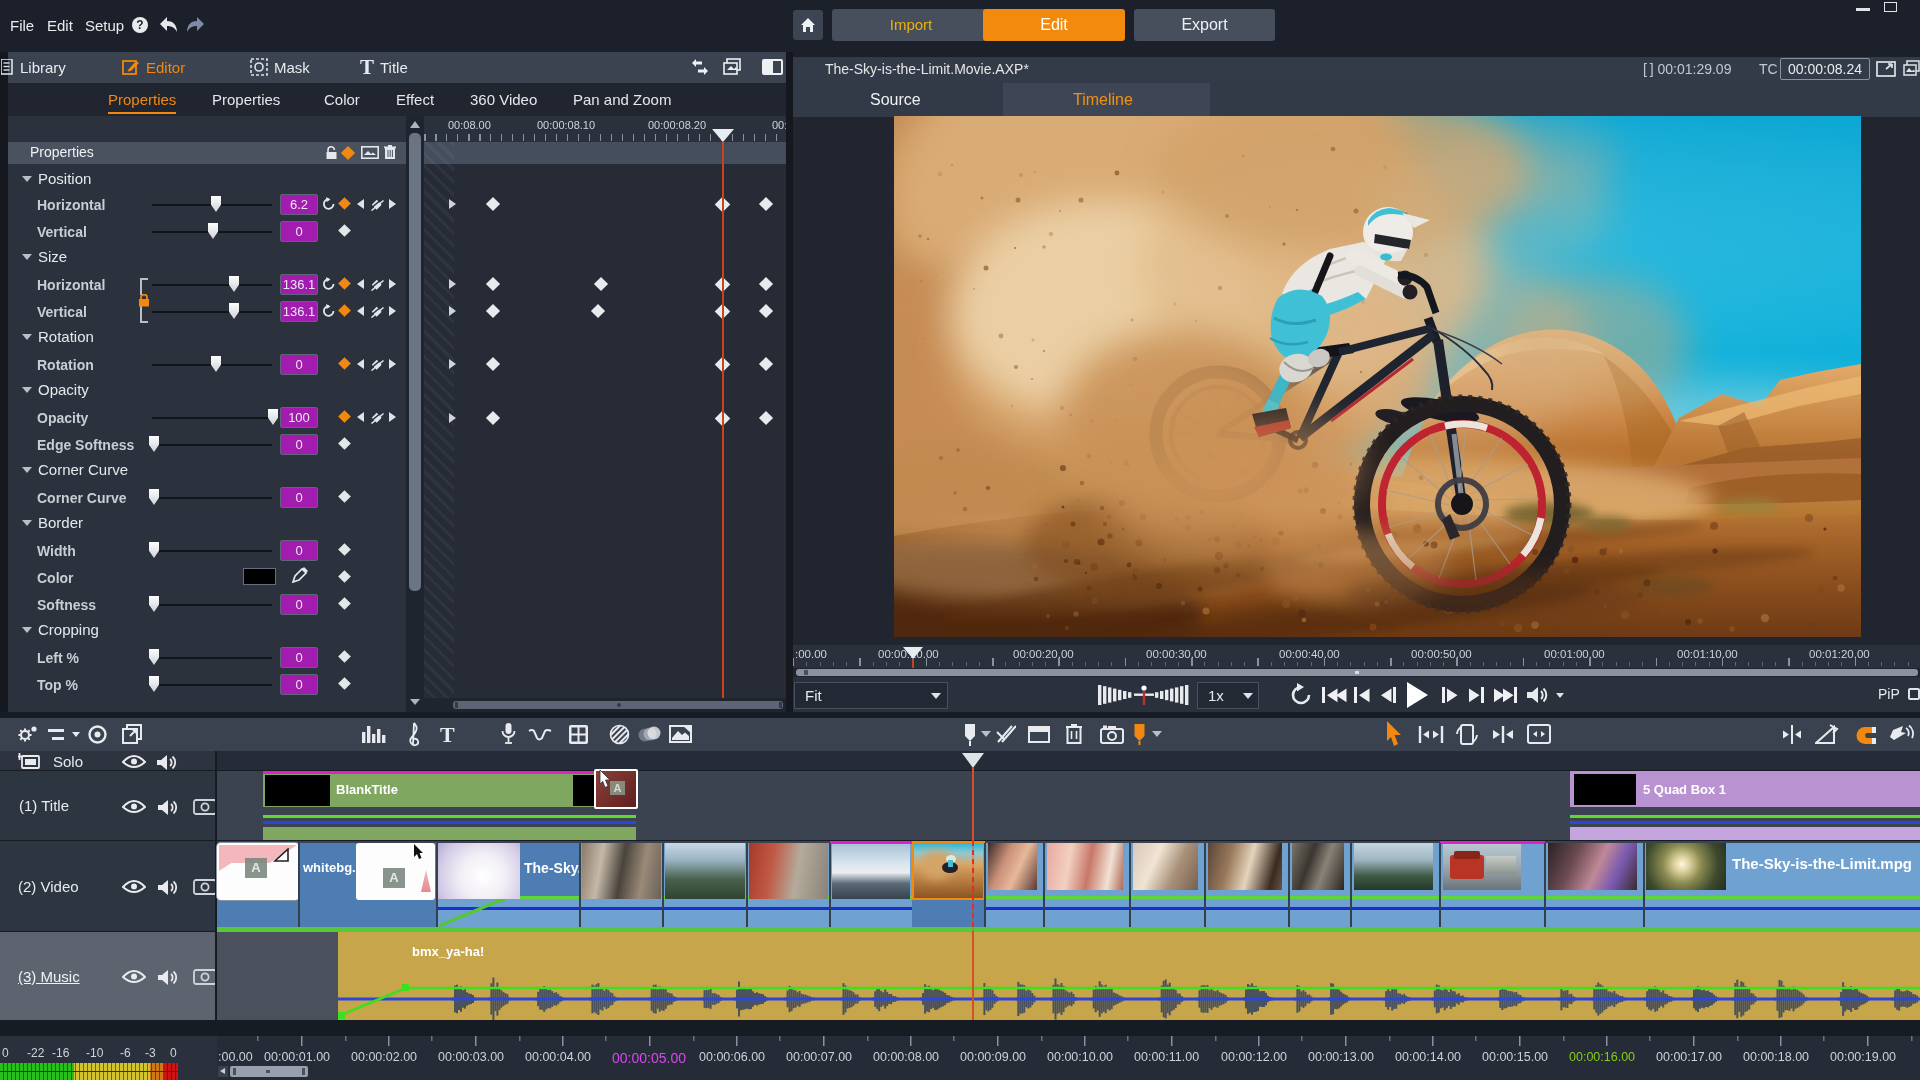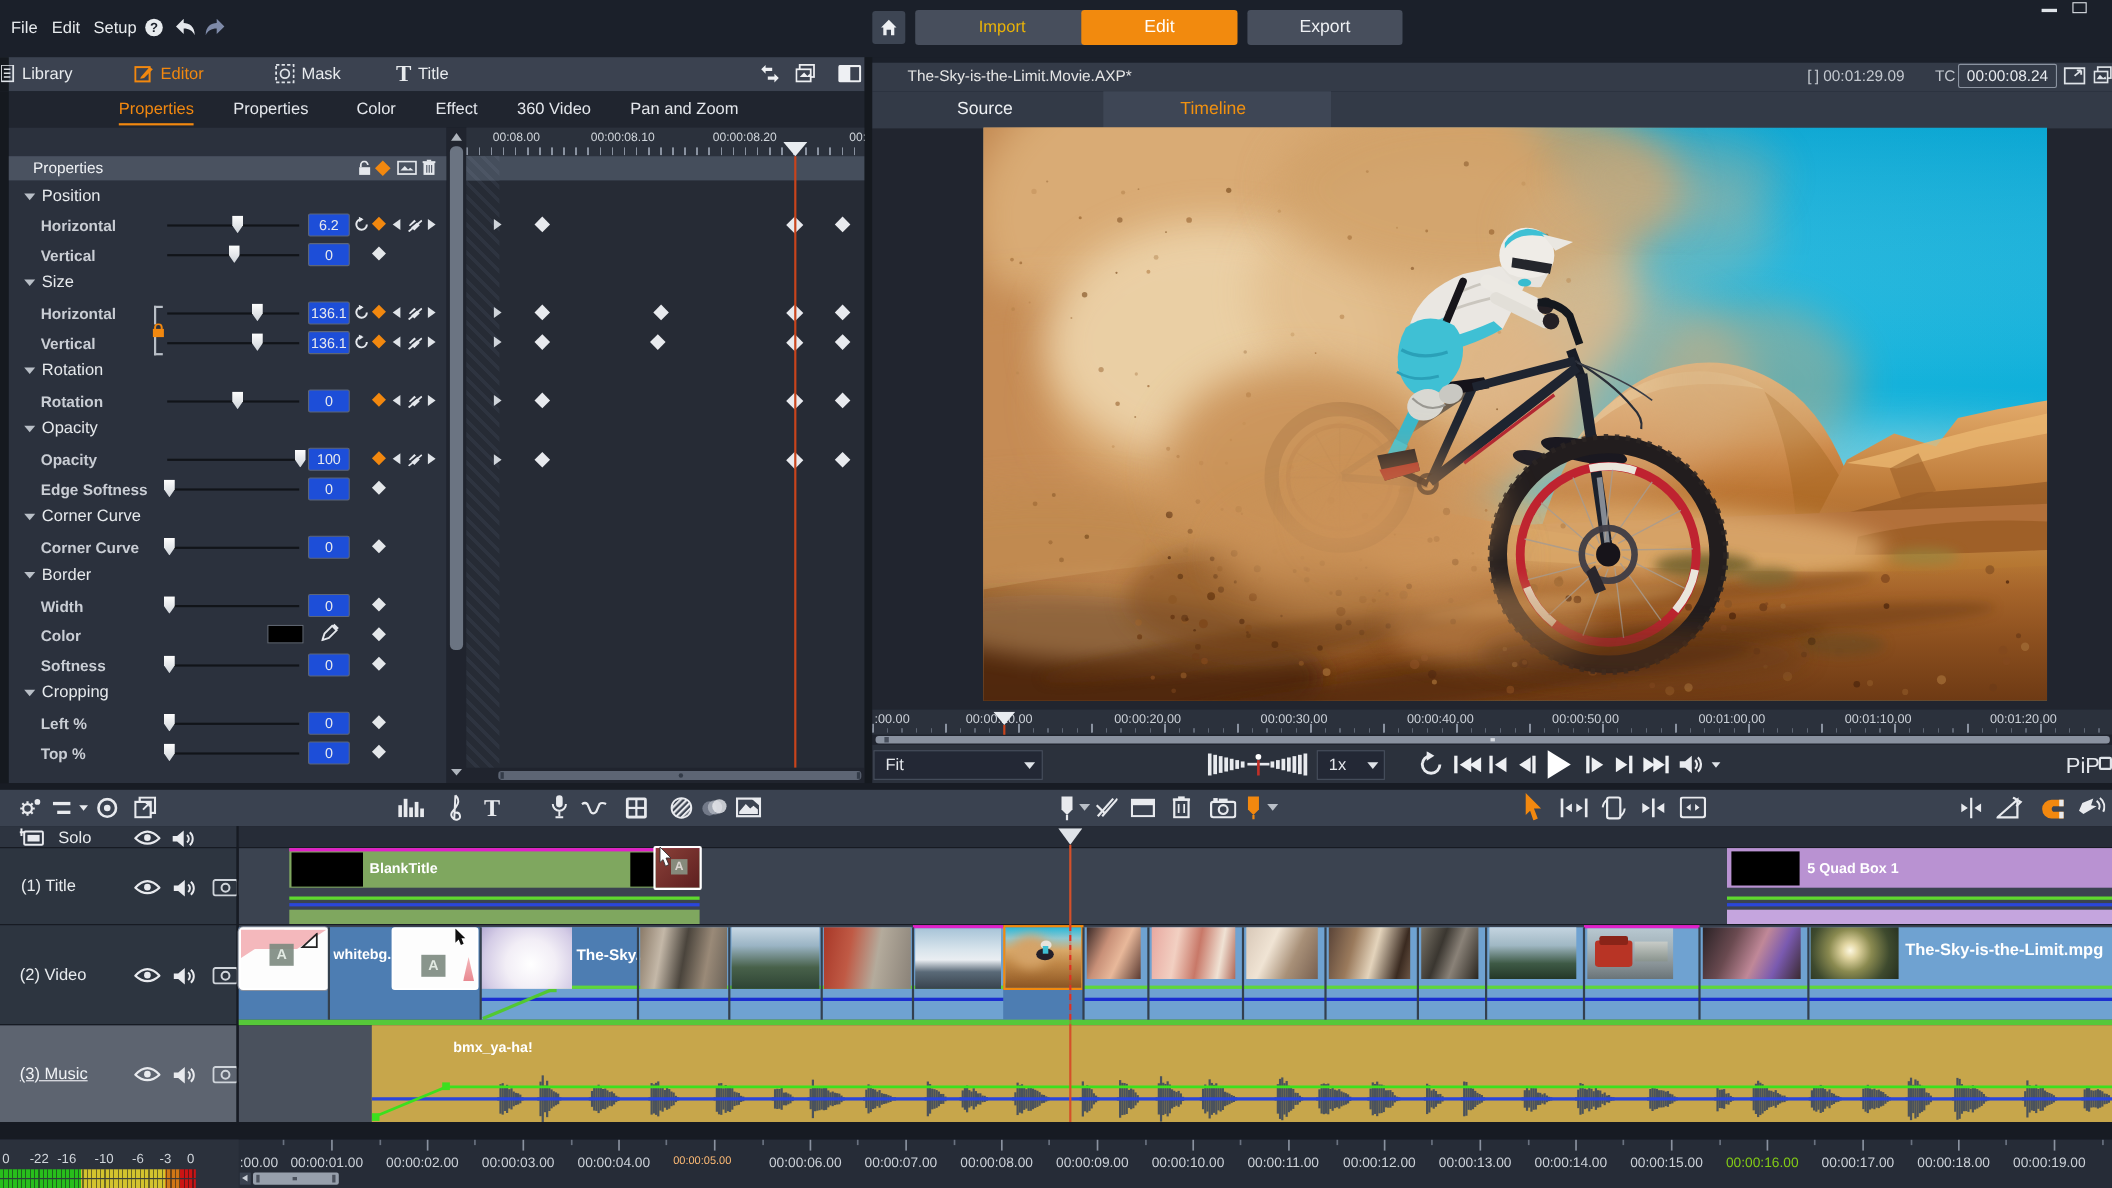--- a/index.html
+++ b/index.html
@@ -7,21 +7,21 @@
 .a{position:absolute;}
 .dia{position:absolute;width:9px;height:9px;transform:rotate(45deg);background:#e4e7ea;}
 .dia.o{background:#f2880f;}
 .tri-r{position:absolute;width:0;height:0;border-top:5px solid transparent;border-bottom:5px solid transparent;border-left:7px solid #dfe3e8;}
 .tri-l{position:absolute;width:0;height:0;border-top:5px solid transparent;border-bottom:5px solid transparent;border-right:7px solid #dfe3e8;}
 .tri-d{position:absolute;width:0;height:0;border-left:5px solid transparent;border-right:5px solid transparent;border-top:6px solid #b9bfc7;}
 .lbl{position:absolute;font-size:14px;color:#c9cdd4;white-space:nowrap;font-weight:bold;}
 .hdr{position:absolute;font-size:15px;color:#e6e9ec;white-space:nowrap;}
 .strack{position:absolute;height:2px;background:#111419;}
 .shandle{position:absolute;width:10px;height:16px;background:linear-gradient(#fdfdfd,#cfd4da);clip-path:polygon(0 0,100% 0,100% 55%,50% 100%,0 55%);}
-.vbox{position:absolute;width:38px;height:21px;background:#1d4ed8;border:1px solid #5d6678;border-radius:2px;font-size:13px;color:#e8eaee;text-align:center;line-height:19px;}
+.vbox{position:absolute;width:38px;height:21px;background:#a21caf;border:1px solid #5d6678;border-radius:2px;font-size:13px;color:#e8eaee;text-align:center;line-height:19px;}
 </style></head><body>
 <div id="app">
 
 <div class="a" style="left:0;top:0;width:1920px;height:52px;background:#1b202a;"></div>
 <div class="a" style="left:10px;top:17px;font-size:15px;color:#e8ebee;">File</div>
 <div class="a" style="left:47px;top:17px;font-size:15px;color:#e8ebee;">Edit</div>
 <div class="a" style="left:85px;top:17px;font-size:15px;color:#e8ebee;">Setup</div>
 <svg class="a" style="left:131px;top:16px;" width="18" height="18" viewBox="0 0 18 18">
       <circle cx="9" cy="9" r="8" fill="#e8ebee"></circle>
       <text x="9" y="13" font-size="12" font-weight="bold" text-anchor="middle" fill="#1b202a">?</text>
@@ -383,21 +383,21 @@
       <path d="M2 3.5 L12.5 10.325 L2 17.15 Z" fill="#eef0f3"></path>
       <path d="M11 3.5 L21.5 10.325 L11 17.15 Z" fill="#eef0f3"></path>
       <rect x="22" y="2" width="3" height="16" fill="#eef0f3"></rect>
     </svg>
 <svg class="a" style="left:1526px;top:685px;" width="30" height="20" viewBox="0 0 30 20">
       <path d="M1 7 L6 7 L12 2 L12 18 L6 13 L1 13 Z" fill="#e8eaee"></path>
       <path d="M15 6 A5.5 5.5 0 0 1 15 14" fill="none" stroke="#e8eaee" stroke-width="2"></path>
       <path d="M17.5 3.5 A9 9 0 0 1 17.5 16.5" fill="none" stroke="#e8eaee" stroke-width="2"></path>
     </svg>
 <div class="tri-d" style="left:1556px;top:693px;border-top-color:#dfe3e8;border-left-width:4px;border-right-width:4px;border-top-width:5px;"></div>
-<div class="a" style="left:1878px;top:686px;font-size:20px;color:#e4e7ec;text-align:right;">PiP</div>
+<div class="a" style="left:1878px;top:686px;font-size:14px;color:#e4e7ec;text-align:right;">PiP</div>
 <div class="a" style="left:1908px;top:688px;width:12px;height:12px;border:2px solid #dfe3e8;border-radius:2px;"></div>
 <div class="a" style="left:0;top:712px;width:1920px;height:6px;background:#181c24;"></div>
 <svg class="a" style="left:894px;top:116px;" width="967" height="521" viewBox="0 0 967 521">
 <defs>
 <linearGradient id="sky" x1="0" y1="0" x2="1" y2="0">
 <stop offset="0" stop-color="#cfae84"></stop>
           <stop offset="0.22" stop-color="#b2d6cf"></stop>
 <stop offset="0.4" stop-color="#55c4dc"></stop>
           <stop offset="0.62" stop-color="#1db5dc"></stop>
 <stop offset="1" stop-color="#0fb0da"></stop>
@@ -1550,21 +1550,21 @@
       <rect x="1563" y="0" width="1.5" height="10" fill="#8a92a0"></rect>
       <rect x="1606" y="0" width="1.5" height="5" fill="#6a7280"></rect>
       <rect x="1650" y="0" width="1.5" height="10" fill="#8a92a0"></rect>
       <rect x="1694" y="0" width="1.5" height="5" fill="#6a7280"></rect>
     </svg>
 <div class="a" style="left:218px;top:1050px;font-size:12.5px;color:#ccd1d8;">:00.00</div>
 <div class="a" style="left:264px;top:1050px;font-size:12.5px;color:#ccd1d8;">00:00:01.00</div>
 <div class="a" style="left:351px;top:1050px;font-size:12.5px;color:#ccd1d8;">00:00:02.00</div>
 <div class="a" style="left:438px;top:1050px;font-size:12.5px;color:#ccd1d8;">00:00:03.00</div>
 <div class="a" style="left:525px;top:1050px;font-size:12.5px;color:#ccd1d8;">00:00:04.00</div>
-<div class="a" style="left:612px;top:1050px;font-size:10px;color:#fdba74;">00:00:05.00</div>
+<div class="a" style="left:612px;top:1050px;font-size:14px;color:#d946ef;">00:00:05.00</div>
 <div class="a" style="left:699px;top:1050px;font-size:12.5px;color:#ccd1d8;">00:00:06.00</div>
 <div class="a" style="left:786px;top:1050px;font-size:12.5px;color:#ccd1d8;">00:00:07.00</div>
 <div class="a" style="left:873px;top:1050px;font-size:12.5px;color:#ccd1d8;">00:00:08.00</div>
 <div class="a" style="left:960px;top:1050px;font-size:12.5px;color:#ccd1d8;">00:00:09.00</div>
 <div class="a" style="left:1047px;top:1050px;font-size:12.5px;color:#ccd1d8;">00:00:10.00</div>
 <div class="a" style="left:1134px;top:1050px;font-size:12.5px;color:#ccd1d8;">00:00:11.00</div>
 <div class="a" style="left:1221px;top:1050px;font-size:12.5px;color:#ccd1d8;">00:00:12.00</div>
 <div class="a" style="left:1308px;top:1050px;font-size:12.5px;color:#ccd1d8;">00:00:13.00</div>
 <div class="a" style="left:1395px;top:1050px;font-size:12.5px;color:#ccd1d8;">00:00:14.00</div>
 <div class="a" style="left:1482px;top:1050px;font-size:12.5px;color:#ccd1d8;">00:00:15.00</div>

